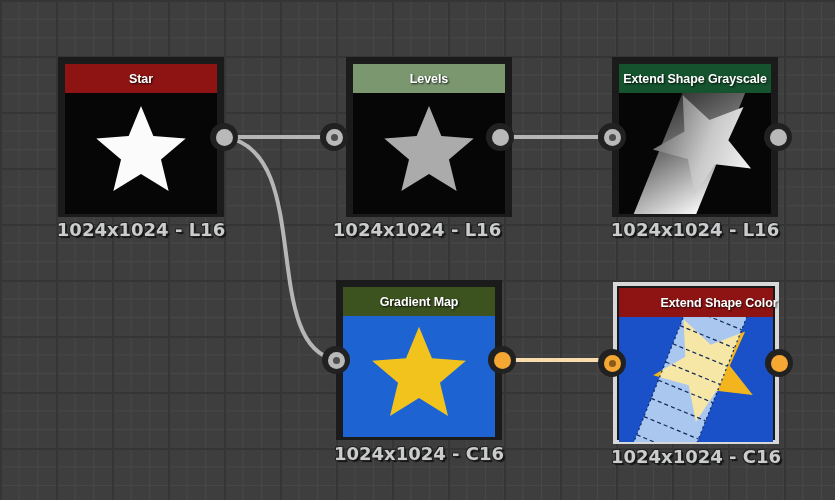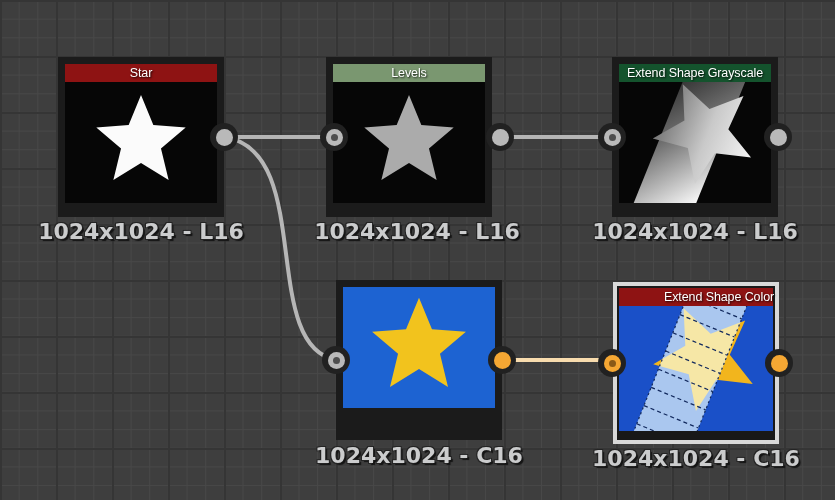--- a/index.html
+++ b/index.html
@@ -14,30 +14,30 @@
     background-size:56px 56px,56px 56px,18.67px 18.67px,18.67px 18.67px;
     font-family:"Liberation Sans",sans-serif;
   }
   #wires{position:absolute;left:0;top:0;width:835px;height:500px;}
   #wires path{fill:none;stroke-width:4;stroke-linecap:round;}
   .wgray{stroke:#b6b6b6;}
   .wpeach{stroke:#f8dcae;}
   .node{position:absolute;width:166px;height:160px;background:#1b1b1b;padding:7px;box-sizing:border-box;}
   .node.selected{width:166px;height:162px;border:4px solid #d8d8d8;padding:2px;background:#181818;}
   .header{
-    height:18px;display:flex;align-items:center;justify-content:center;
-    color:#ffffff;font-weight:normal;font-size:12.5px;white-space:nowrap;
+    height:29px;display:flex;align-items:center;justify-content:center;
+    color:#ffffff;font-weight:bold;font-size:12.5px;white-space:nowrap;
     text-shadow:1px 1px 2px rgba(0,0,0,0.85);letter-spacing:-0.1px;
   }
   .thumb{width:100%;height:calc(100% - 25px);overflow:hidden;}
   .thumb svg{display:block;width:100%;height:100%;}
   .caption{
     position:absolute;width:210px;text-align:center;
     font-family:"DejaVu Sans","Liberation Sans",sans-serif;
-    font-weight:bold;font-size:22px;color:#cbcccd;white-space:nowrap;
+    font-weight:bold;font-size:18px;color:#cbcccd;white-space:nowrap;
     text-shadow:-1px -1px 0 #242424,1px -1px 0 #242424,-1px 1px 0 #242424,2px 2px 1px #141414;
   }
   .conn{
     position:absolute;width:28px;height:28px;border-radius:50%;background:#212121;
     display:flex;align-items:center;justify-content:center;transform:translate(-50%,-50%);
   }
   .conn-inner{width:17px;height:17px;border-radius:50%;display:flex;align-items:center;justify-content:center;}
   .gray .conn-inner{background:#b9b9b9;}
   .orange .conn-inner{background:#f5a733;}
   .conn-dot{width:7px;height:7px;border-radius:50%;}
@@ -63,21 +63,21 @@
         <rect x="0" y="0" width="152" height="121" fill="#060606"></rect>
         <path fill="#fbfbfb" transform="translate(76,60)" d="M0,-47 L12.34,-16.99 L44.7,-14.52 L19.97,6.49 L27.63,38.02 L0,21 L-27.63,38.02 L-19.97,6.49 L-44.7,-14.52 L-12.34,-16.99 Z"></path>
       </svg>
     </div>
   </div>
   <div class="caption" style="left:36px;top:219px">1024x1024 - L16</div>
   <div class="conn out gray" style="left:224px;top:137px">
       <div class="conn-inner"></div>
     </div>
 
-  <div class="node" style="left:326px;top:57px">
+  <div class="node" style="left:346px;top:57px">
     <div class="header" style="background: rgb(122, 151, 112);">Levels</div>
     <div class="thumb">
       <svg viewBox="0 0 152 121" preserveAspectRatio="none">
         <rect x="0" y="0" width="152" height="121" fill="#060606"></rect>
         <path fill="#ababab" transform="translate(76,60)" d="M0,-47 L12.34,-16.99 L44.7,-14.52 L19.97,6.49 L27.63,38.02 L0,21 L-27.63,38.02 L-19.97,6.49 L-44.7,-14.52 L-12.34,-16.99 Z"></path>
       </svg>
     </div>
   </div>
   <div class="caption" style="left:312px;top:219px">1024x1024 - L16</div>
   <div class="conn in gray" style="left:334px;top:137px">
@@ -117,20 +117,21 @@
   <div class="conn in gray" style="left:612px;top:137px">
       <div class="conn-inner">
         <div class="conn-dot"></div>
       </div>
     </div>
   <div class="conn out gray" style="left:778px;top:137px">
       <div class="conn-inner"></div>
     </div>
 
   <div class="node" style="left:336px;top:280px">
+    <div class="header" style="background: rgb(60, 82, 31);">Gradient Map</div>
     <div class="thumb">
       <svg viewBox="0 0 152 121" preserveAspectRatio="none">
         <rect x="0" y="0" width="152" height="121" fill="#1d63d2"></rect>
         <path fill="#f2c31d" transform="translate(76,60) scale(1.05)" d="M0,-47 L12.34,-16.99 L44.7,-14.52 L19.97,6.49 L27.63,38.02 L0,21 L-27.63,38.02 L-19.97,6.49 L-44.7,-14.52 L-12.34,-16.99 Z"></path>
       </svg>
     </div>
   </div>
   <div class="caption" style="left:314px;top:443px">1024x1024 - C16</div>
   <div class="conn in gray" style="left:336px;top:360px">
       <div class="conn-inner">

